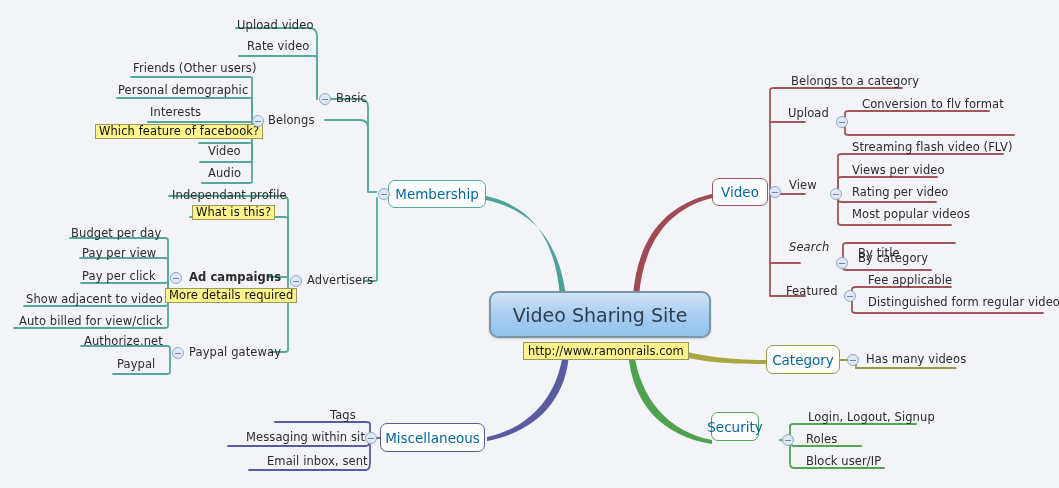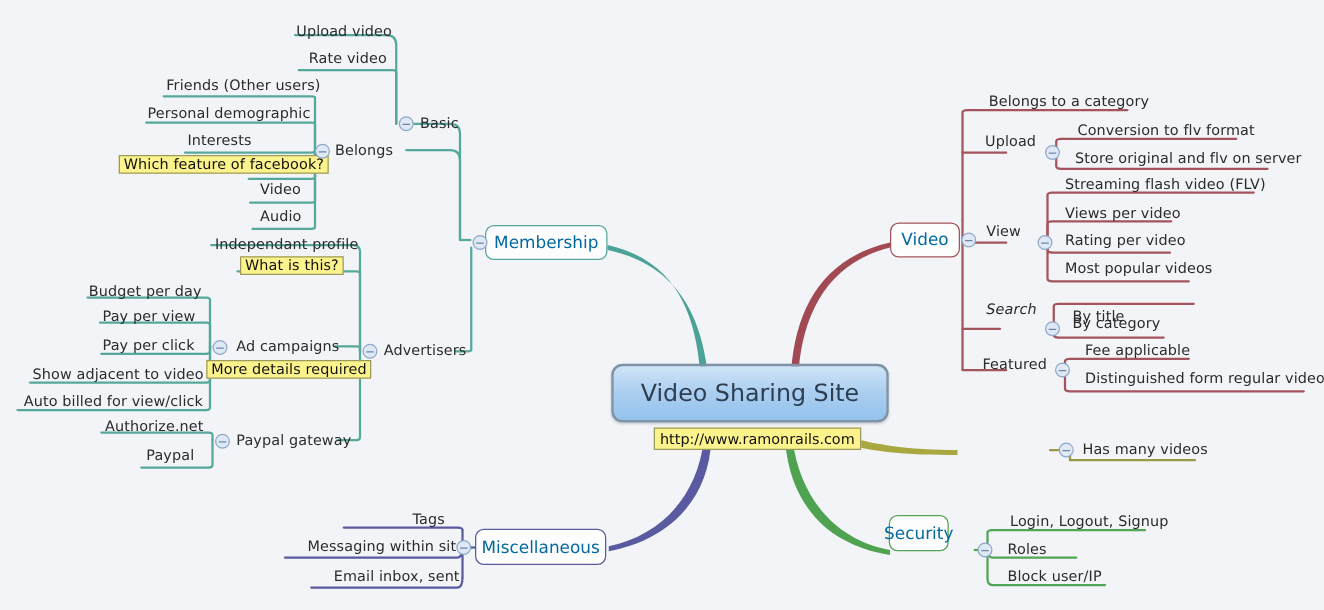--- a/index.html
+++ b/index.html
@@ -178,20 +178,23 @@
   <div class="urlnote" style="left:523px;top:342px;">http://www.ramonrails.com</div>
 
   <div class="node membership" style="left:388px;top:180px;width:98px;height:28px;">
     <span>Membership</span>
   </div>
 
   <div class="node video" style="left:712px;top:178px;width:56px;height:28px;">
     <span>Video</span>
   </div>
 
+  <div class="node category" style="left:766px;top:345px;width:74px;height:29px;">
+    <span>Category</span>
+  </div>
 
   <div class="node security" style="left:711px;top:412px;width:48px;height:29px;">
     <span>Security</span>
   </div>
 
   <div class="node misc" style="left:380px;top:423px;width:105px;height:29px;">
     <span>Miscellaneous</span>
   </div>
 
   <div class="lbl" style="left:336px;top:92px;">Basic</div>
@@ -204,37 +207,36 @@
   <div class="lbl" style="left:118px;top:84px;">Personal demographic</div>
   <div class="lbl" style="left:150px;top:106px;">Interests</div>
   <div class="lbl note" style="left:95px;top:124px;">Which feature of facebook?</div>
   <div class="lbl" style="left:208px;top:145px;">Video</div>
   <div class="lbl" style="left:208px;top:167px;">Audio</div>
 
   <div class="lbl" style="left:307px;top:274px;">Advertisers</div>
   <div class="lbl" style="left:172px;top:189px;">Independant profile</div>
   <div class="lbl note" style="left:192px;top:205px;">What is this?</div>
 
-  <div class="lbl" style="left:189px;top:271px;">Ad campaigns</div>
+  <div class="lbl" style="left:189px;top:271px;font-weight:bold;">Ad campaigns</div>
   <div class="lbl" style="left:71px;top:227px;">Budget per day</div>
   <div class="lbl" style="left:82px;top:247px;">Pay per view</div>
   <div class="lbl" style="left:82px;top:270px;">Pay per click</div>
   <div class="lbl note" style="left:165px;top:288px;">More details required</div>
   <div class="lbl" style="left:26px;top:293px;">Show adjacent to video</div>
   <div class="lbl" style="left:19px;top:315px;">Auto billed for view/click</div>
 
   <div class="lbl" style="left:189px;top:346px;">Paypal gateway</div>
   <div class="lbl" style="left:84px;top:335px;">Authorize.net</div>
   <div class="lbl" style="left:117px;top:358px;">Paypal</div>
 
   <div class="lbl" style="left:791px;top:75px;">Belongs to a category</div>
 
   <div class="lbl" style="left:788px;top:107px;">Upload</div>
   <div class="lbl" style="left:862px;top:98px;">Conversion to flv format</div>
-  <div class="lbl" style="left:860px;top:120px;">Store original and flv on server</div>
 
   <div class="lbl" style="left:789px;top:179px;">View</div>
   <div class="lbl" style="left:852px;top:141px;">Streaming flash video (FLV)</div>
   <div class="lbl" style="left:852px;top:164px;">Views per video</div>
   <div class="lbl" style="left:852px;top:186px;">Rating per video</div>
   <div class="lbl" style="left:852px;top:208px;">Most popular videos</div>
 
   <div class="lbl" style="left:789px;top:241px;font-style:italic;">Search</div>
   <div class="lbl" style="left:858px;top:230px;margin-top:17px;">By title</div>
   <div class="lbl" style="left:858px;top:252px;">By category</div>

